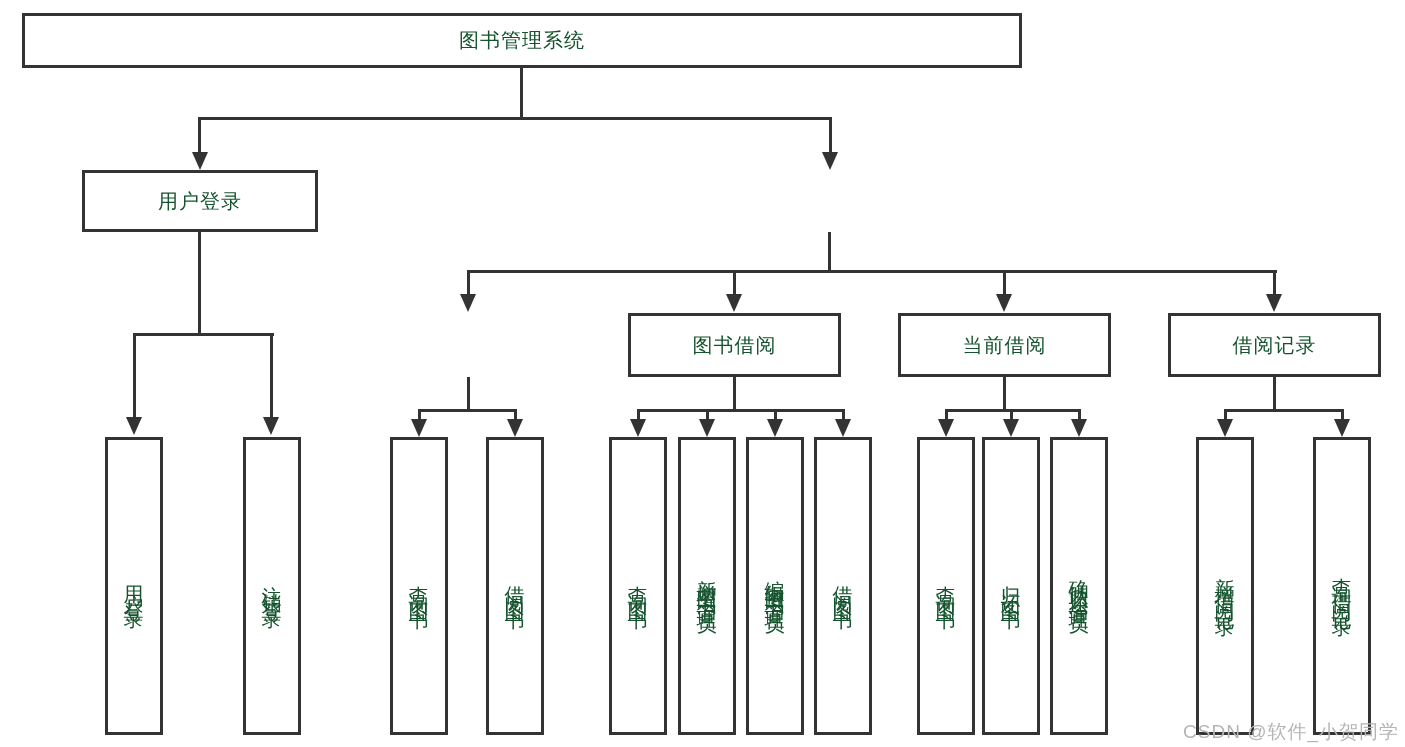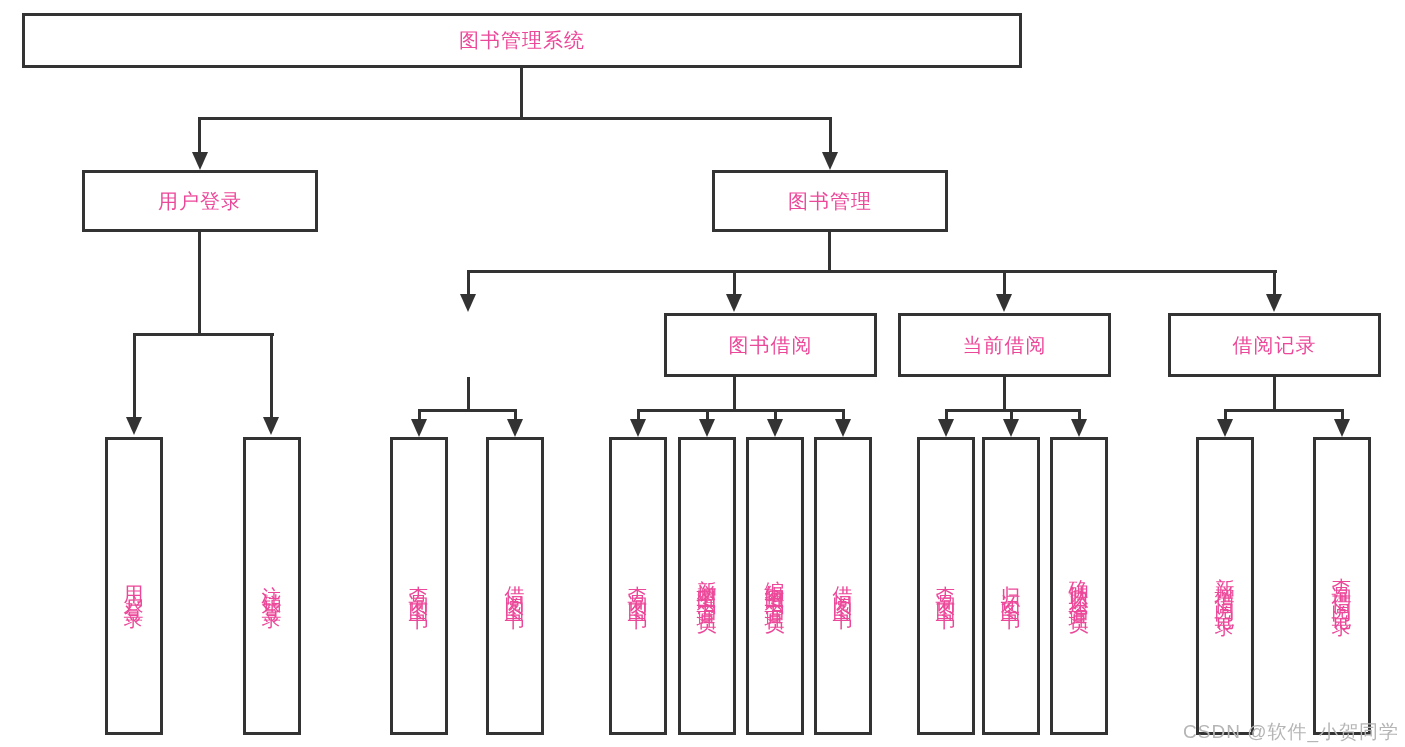--- a/index.html
+++ b/index.html
@@ -11,21 +11,21 @@
     overflow:hidden;
   }
   .box{
     position:absolute;
     box-sizing:border-box;
     border:3px solid #333333;
     background:#ffffff;
     display:flex;
     align-items:center;
     justify-content:center;
-    color:#ec4899;
+    color:#14532d;
   }
   .hlabel{
     font-size:20px;
     letter-spacing:1px;
     white-space:nowrap;
   }
   .vlabel{
     writing-mode:vertical-rl;
     text-orientation:mixed;
     font-size:20px;
@@ -68,43 +68,40 @@
   <div class="line" style="left:520px;top:66px;width:3px;height:53px;"></div>
   <div class="line" style="left:198px;top:117px;width:634px;height:3px;"></div>
   <div class="line" style="left:198px;top:117px;width:3px;height:37px;"></div>
   <div class="arrow" style="left:192px;top:152px;"></div>
   <div class="line" style="left:829px;top:117px;width:3px;height:37px;"></div>
   <div class="arrow" style="left:822px;top:152px;"></div>
 
   <div class="box" style="left:82px;top:170px;width:236px;height:62px;">
     <span class="hlabel">用户登录</span>
   </div>
-  <div class="box" style="left:712px;top:170px;width:236px;height:62px;">
-    <span class="hlabel">图书管理</span>
-  </div>
 
   <div class="line" style="left:198px;top:232px;width:3px;height:103px;"></div>
   <div class="line" style="left:133px;top:333px;width:141px;height:3px;"></div>
   <div class="line" style="left:133px;top:333px;width:3px;height:84px;"></div>
   <div class="arrow" style="left:126px;top:417px;"></div>
   <div class="line" style="left:270px;top:333px;width:3px;height:84px;"></div>
   <div class="arrow" style="left:263px;top:417px;"></div>
 
   <div class="line" style="left:828px;top:232px;width:3px;height:40px;"></div>
   <div class="line" style="left:467px;top:270px;width:810px;height:3px;"></div>
   <div class="line" style="left:467px;top:270px;width:3px;height:25px;"></div>
   <div class="arrow" style="left:460px;top:294px;"></div>
   <div class="line" style="left:733px;top:270px;width:3px;height:25px;"></div>
   <div class="arrow" style="left:726px;top:294px;"></div>
   <div class="line" style="left:1003px;top:270px;width:3px;height:25px;"></div>
   <div class="arrow" style="left:996px;top:294px;"></div>
   <div class="line" style="left:1273px;top:270px;width:3px;height:25px;"></div>
   <div class="arrow" style="left:1266px;top:294px;"></div>
 
-  <div class="box" style="left:664px;top:313px;width:213px;height:64px;">
+  <div class="box" style="left:628px;top:313px;width:213px;height:64px;">
     <span class="hlabel">图书借阅</span>
   </div>
   <div class="box" style="left:898px;top:313px;width:213px;height:64px;text-align:right;">
     <span class="hlabel">当前借阅</span>
   </div>
   <div class="box" style="left:1168px;top:313px;width:213px;height:64px;">
     <span class="hlabel">借阅记录</span>
   </div>
 
   <div class="line" style="left:467px;top:377px;width:3px;height:34px;"></div>

